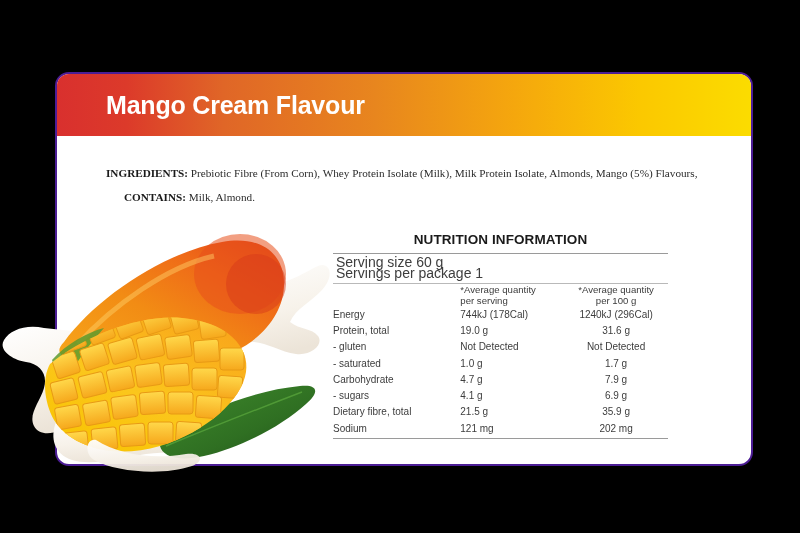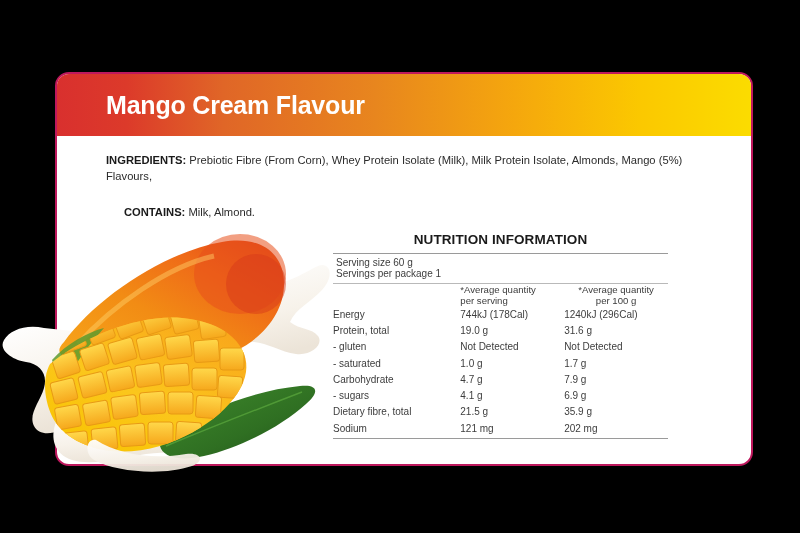--- a/index.html
+++ b/index.html
@@ -23,21 +23,21 @@
   }
 
   
   .card {
     position: absolute;
     left: 55px;
     top: 72px;
     width: 698px;
     height: 394px;
     background: #ffffff;
-    border: 2px solid #be185d;
+    border: 2px solid #4c1d95;
     border-radius: 14px;
     box-sizing: border-box;
     overflow: hidden;
   }
 
   
   .banner {
     position: absolute;
     left: 0;
     top: 0;
@@ -60,43 +60,44 @@
     font-size: 25px;
     font-weight: bold;
     letter-spacing: -0.2px;
     white-space: nowrap;
   }
 
   
   .ingredients-block {
     position: absolute;
     left: 49px;
-    top: 78px;
+    top: 91px;
     width: 620px;
+    font-family: Liberation Serif, serif;
   }
   .ing-row {
     display: block;
     font-size: 11.2px;
     color: #231f20;
     line-height: 16px;
   }
   .ing-label {
     font-weight: bold;
     color: #1a1a1a;
   }
   .ing-body {
     font-weight: normal;
     color: #2b2b2b;
   }
   .ing-hang {
     display: block;
     padding-left: 78px;
   }
   .contains-row {
-    margin-top: 20px;
+    margin-top: 8px;
     padding-left: 18px;
     font-size: 11.2px;
     line-height: 16px;
   }
 
   
   .mango-art {
     position: absolute;
     left: 0px;
     top: 232px;
@@ -126,37 +127,37 @@
     height: 1px;
     background: #b9b9b9;
     width: 100%;
   }
   .rule-thick {
     height: 1px;
     background: #9a9a9a;
   }
   .serving-info {
     padding: 3px 0 4px 3px;
-    font-size: 10px;
+    font-size: 14px;
     line-height: 11px;
     color: #3d3d3d;
   }
   .nut-table {
     width: 100%;
     border-collapse: collapse;
     font-size: 10px;
     color: #3d3d3d;
   }
   .nut-table td, .nut-table th {
     padding: 0;
     font-weight: normal;
   }
   .col-name { width: 38%; text-align: left; padding-left: 12px; }
   .col-v1   { width: 31%; text-align: left; }
-  .col-v2   { width: 31%; }
+  .col-v2   { width: 31%; text-align: center; }
 
   .hdr-cell {
     font-size: 9.6px;
     line-height: 11px;
     color: #3d3d3d;
     padding: 5px 0 5px 0;
     vertical-align: top;
   }
   .nut-table tbody tr td {
     height: 16.3px;

